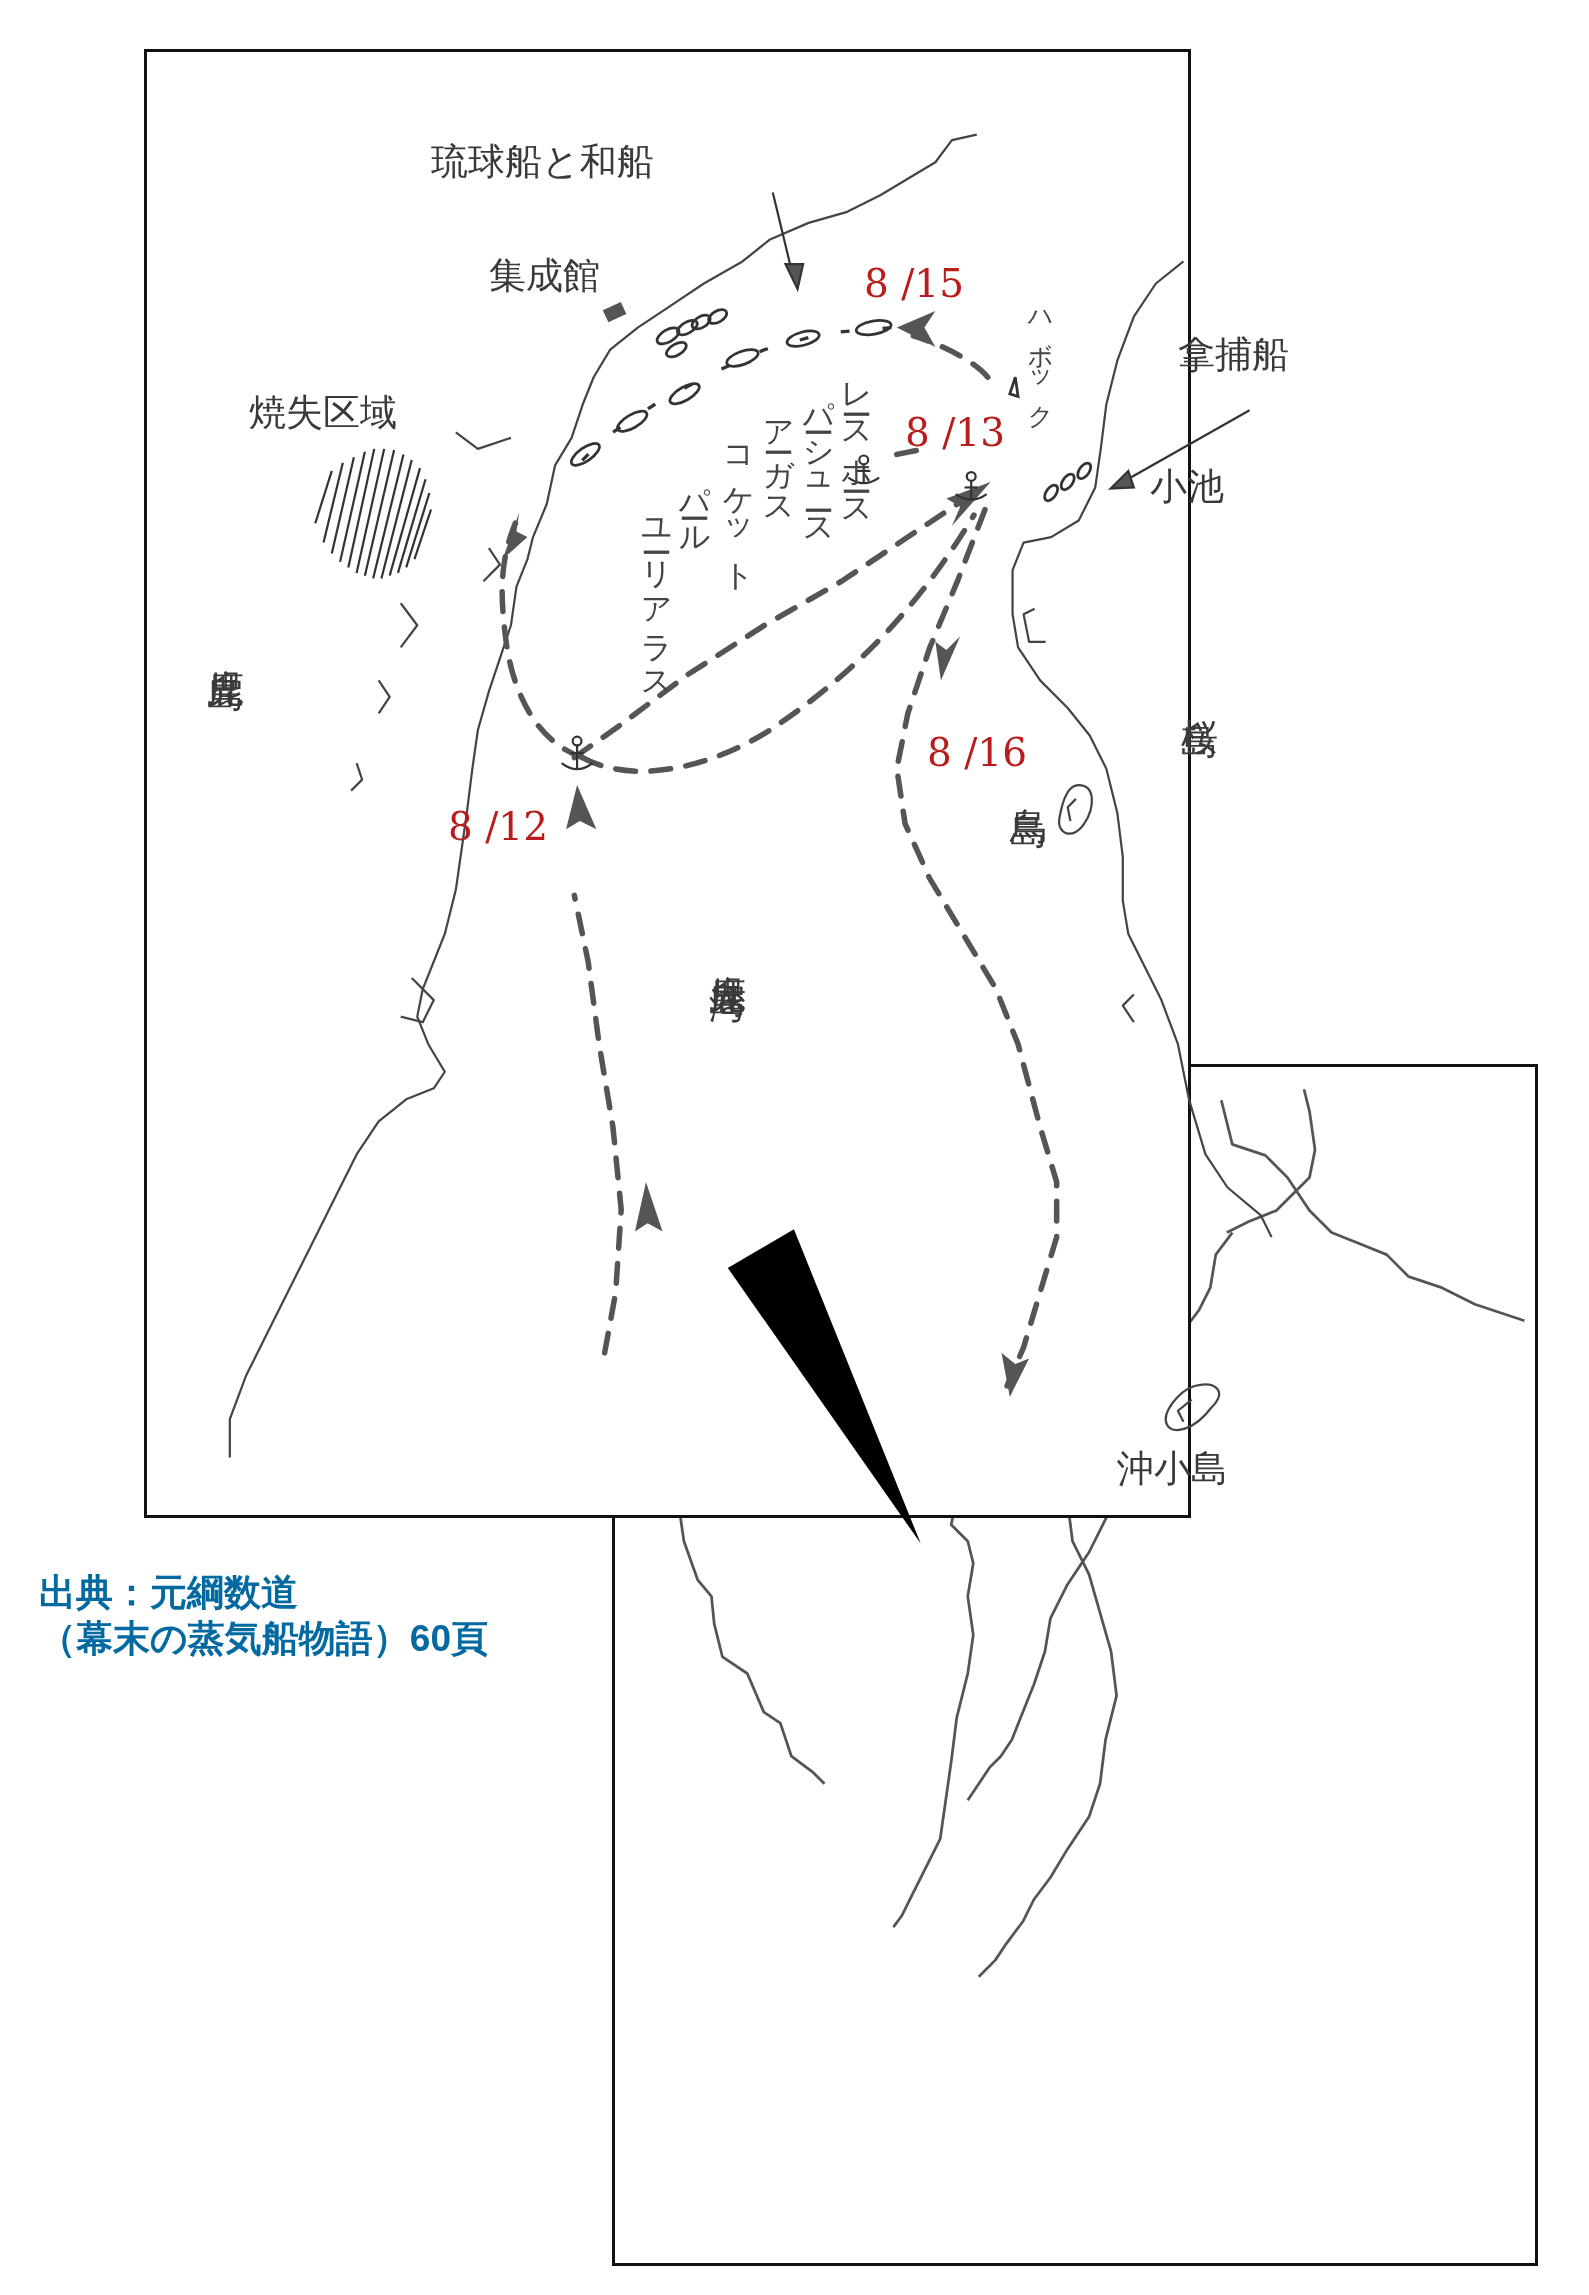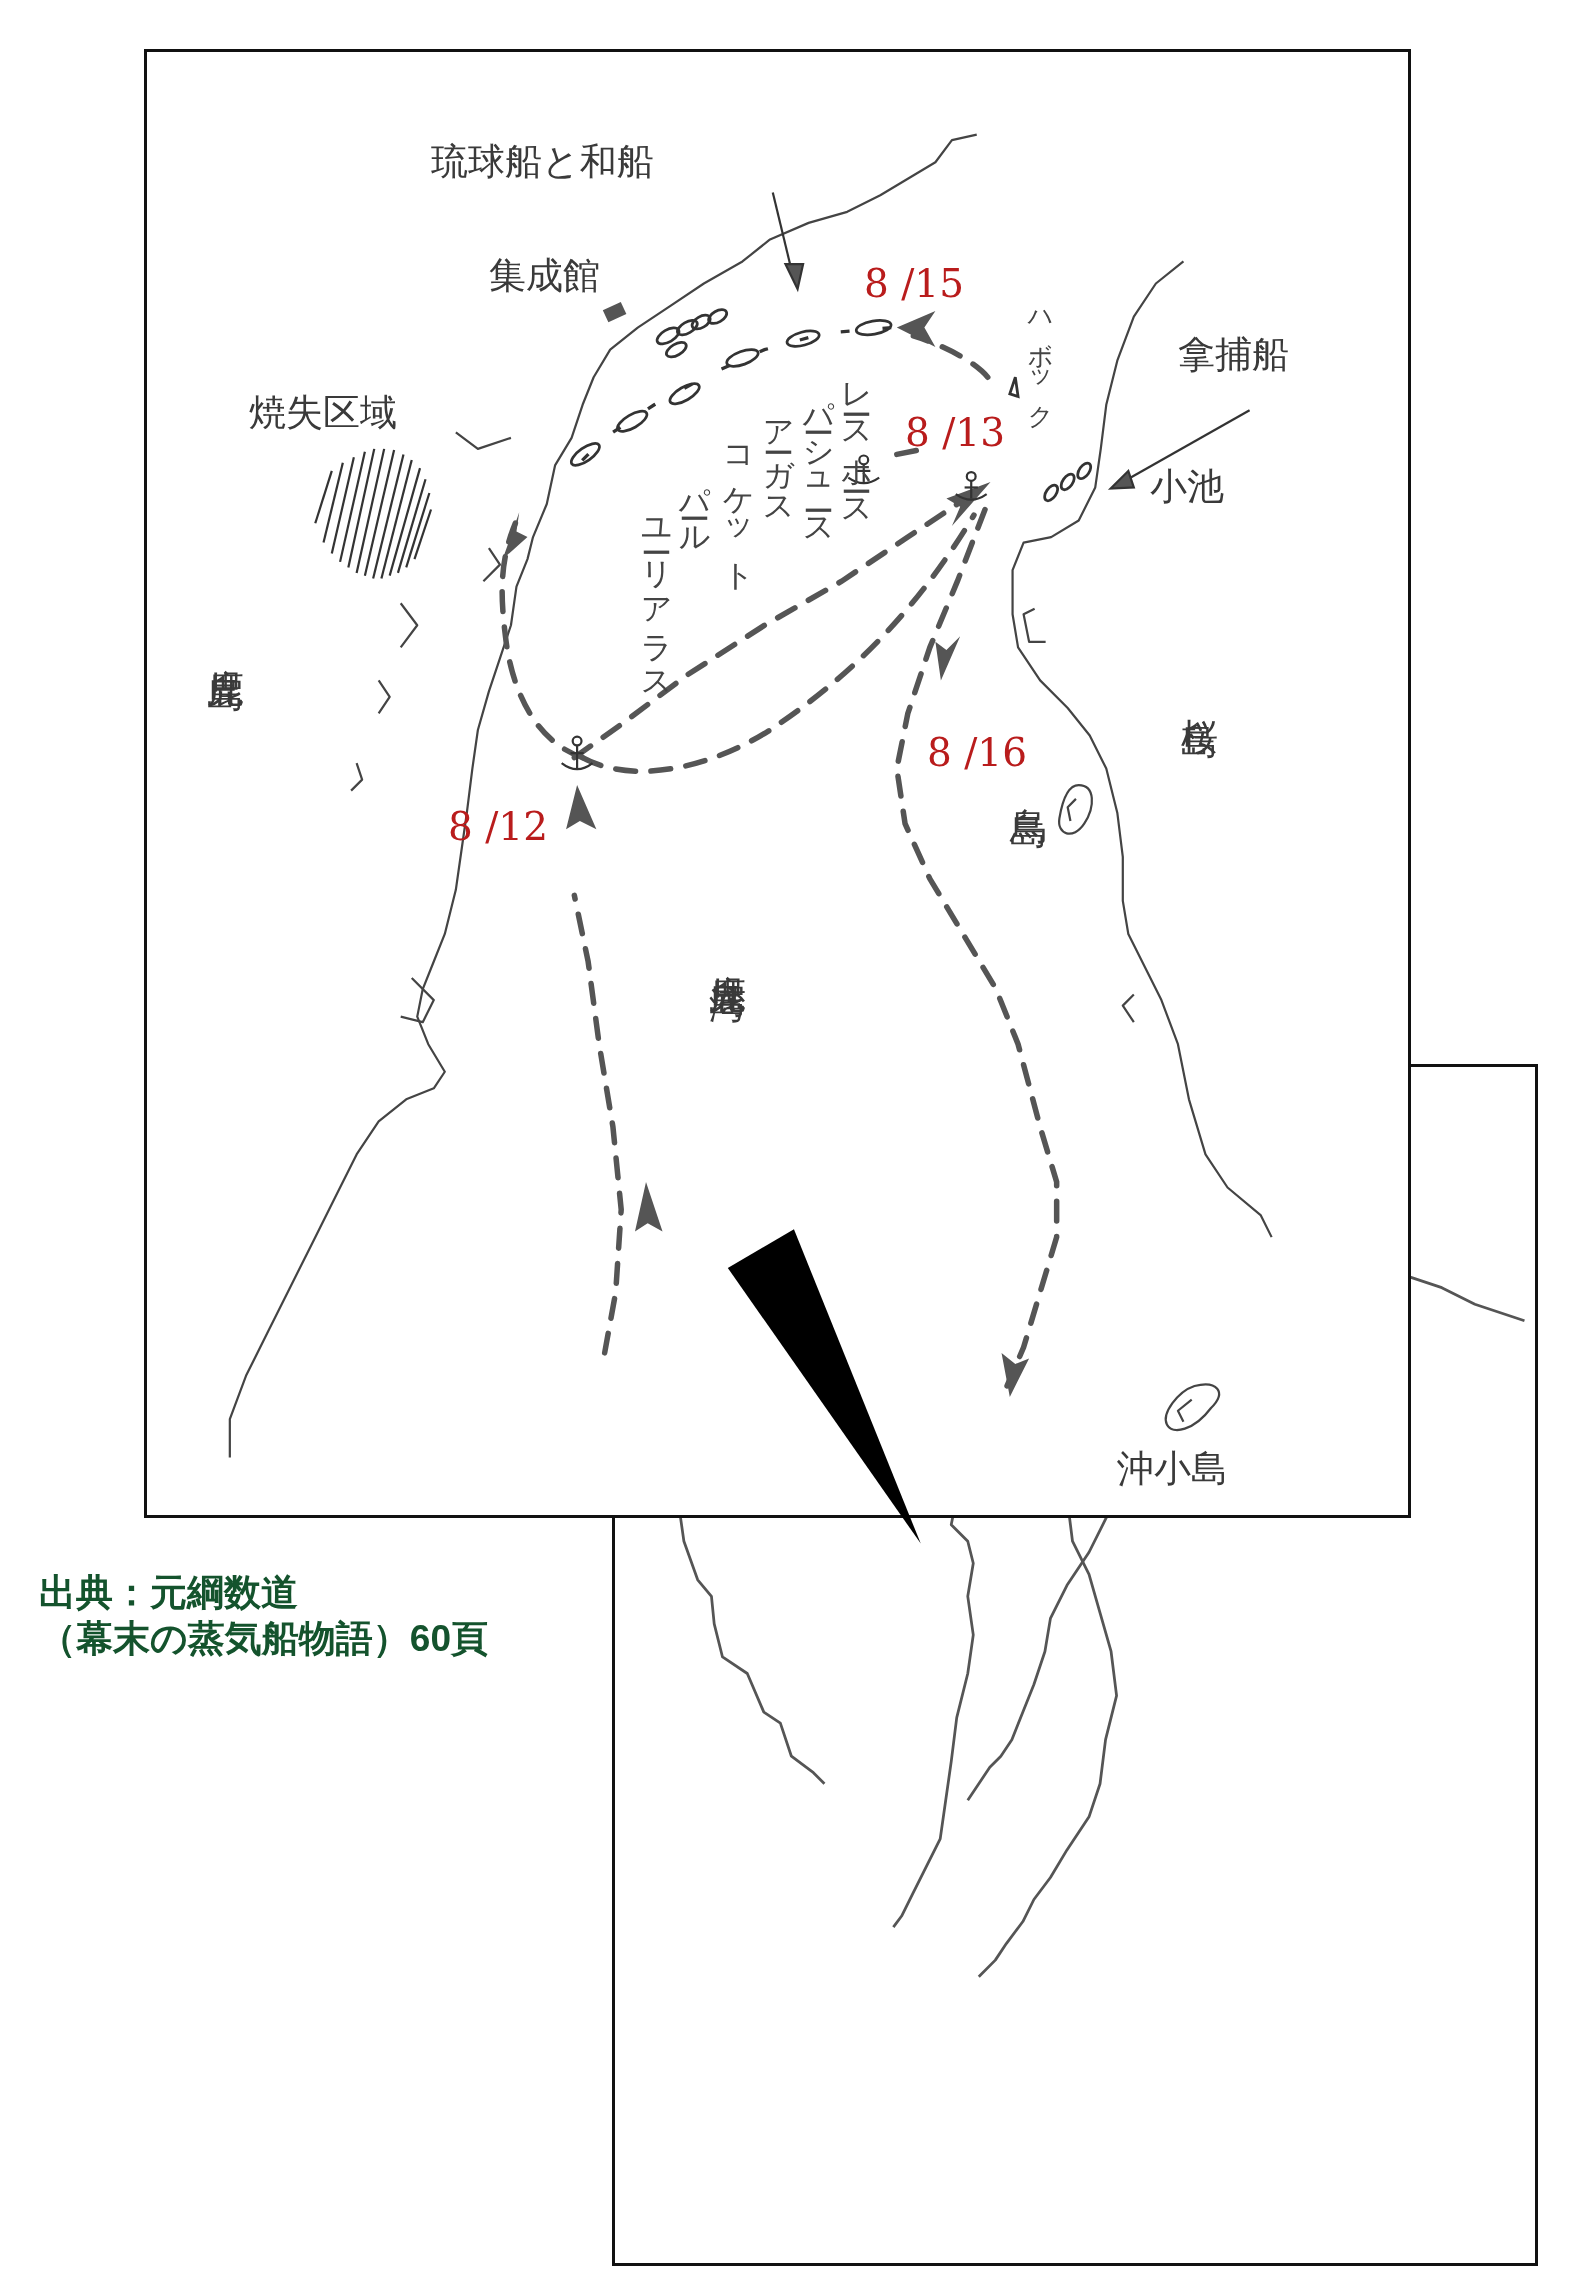--- a/index.html
+++ b/index.html
@@ -1,28 +1,28 @@
 <!DOCTYPE html>
 <html style="font-size:8.8px"><head>
 <meta charset="utf-8">
 <style>
   html, body { margin:0; padding:0; background:#ffffff; }
   body { width:1589px; height:2295px; position:relative; overflow:hidden;
          font-family:"DejaVu Serif", serif; color:#333; }
   .frame { position:absolute; border:3.3px solid #111; background:#fff; box-sizing:border-box; }
-  #main-frame { left:144px; top:49px; width:1267px; height:1469px; z-index:2; }
+  #main-frame { left:144px; top:49px; width:1047px; height:1469px; z-index:2; }
   #inset-frame { left:612px; top:1064px; width:926px; height:1202px; z-index:1; }
   svg { position:absolute; left:0; top:0; overflow:visible; }
   .lbl { position:absolute; font-family:"DejaVu Serif", serif; color:#3a3a3a;
          font-size:37px; line-height:1; white-space:nowrap; }
   .vert { writing-mode:vertical-rl; text-orientation:upright; letter-spacing:3.3px; }
   .kana { font-family:"DejaVu Sans", sans-serif; font-size:31px; color:#444; letter-spacing:2.2px; }
   .date { font-size:39px; color:#b91c1c; }
   .src { position:absolute; font-family:"Liberation Sans", sans-serif; font-size:37px; font-weight:bold;
-         color:#14532d; line-height:1.25; white-space:nowrap; }
+         color:#0369a1; line-height:1.25; white-space:nowrap; }
   .inset-lbl { position:absolute; font-family:"Liberation Sans", sans-serif; font-weight:bold;
                color:#000; font-size:53px; white-space:nowrap; }
   .bay-small { position:absolute; font-family:"DejaVu Sans", sans-serif; font-style:italic;
                font-size:27.6px; color:#111; writing-mode:vertical-rl; text-orientation:upright; letter-spacing:22px; }
 </style>
 </head>
 <body>
 
 <div id="inset-frame" class="frame">
   <svg width="926" height="1202" viewBox="0 0 1680 2180">

